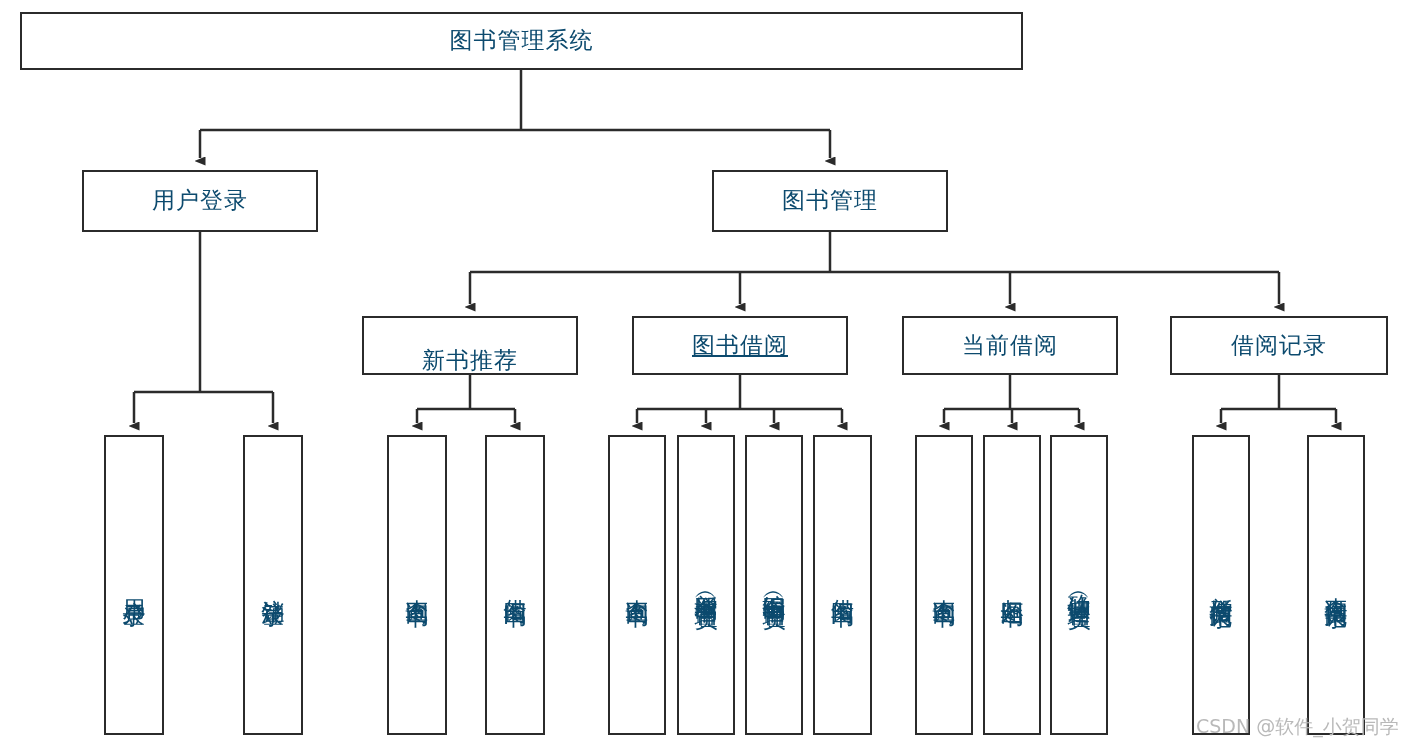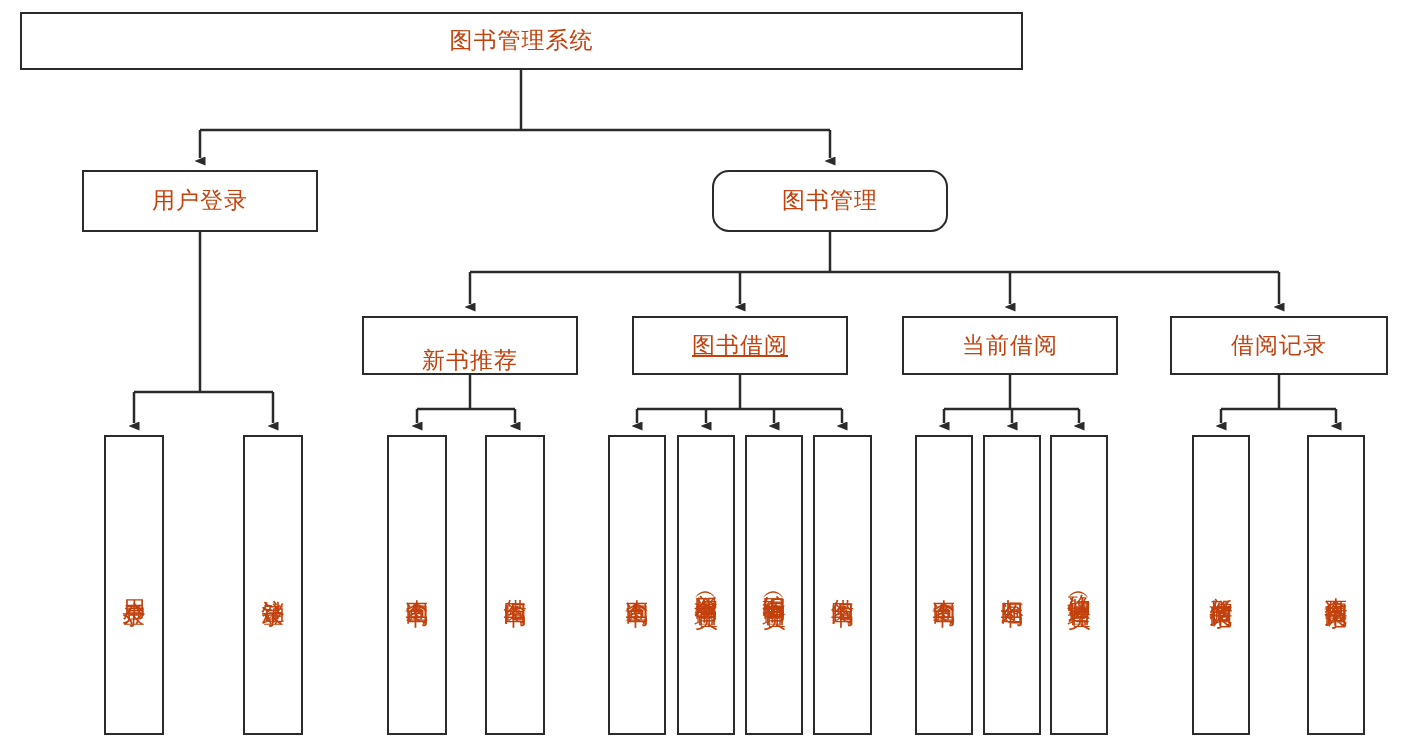--- a/index.html
+++ b/index.html
@@ -24,21 +24,21 @@
     pointer-events: none;
   }
   .node {
     position: absolute;
     box-sizing: border-box;
     border: 2.5px solid #2b2b2b;
     background: #ffffff;
     display: flex;
     align-items: center;
     justify-content: center;
-    color: #c2410c;
+    color: #0c4a6e;
   }
   .node.horiz {
     font-size: 23px;
     letter-spacing: 1px;
     line-height: 1.1;
   }
   .node.vert {
     writing-mode: vertical-rl;
     text-orientation: upright;
     font-size: 23px;
@@ -117,21 +117,21 @@
     </g>
   </svg>
 
   <div class="node horiz" style="left:20px; top:12px; width:1003px; height:58px;">
     <span>图书管理系统</span>
   </div>
 
   <div class="node horiz" style="left:82px; top:170px; width:236px; height:62px;">
     <span>用户登录</span>
   </div>
-  <div class="node horiz" style="left:712px; top:170px; width:236px; height:62px;border-radius:17px;">
+  <div class="node horiz" style="left:712px; top:170px; width:236px; height:62px;">
     <span>图书管理</span>
   </div>
 
   <div class="node horiz" style="left:362px; top:316px; width:216px; height:59px;align-items:flex-end;">
     <span>新书推荐</span>
   </div>
   <div class="node horiz" style="left:632px; top:316px; width:216px; height:59px;text-decoration:underline;">
     <span>图书借阅</span>
   </div>
   <div class="node horiz" style="left:902px; top:316px; width:216px; height:59px;">
@@ -178,14 +178,15 @@
     <span>确认归还（管理员）</span>
   </div>
 
   <div class="node vert" style="left:1192px; top:435px; width:58px; height:300px;">
     <span>新增借阅记录</span>
   </div>
   <div class="node vert" style="left:1307px; top:435px; width:58px; height:300px;">
     <span>查询借阅记录</span>
   </div>
 
+  <div class="watermark">CSDN @软件_小贺同学</div>
 
 </div>
 
 </body></html>

